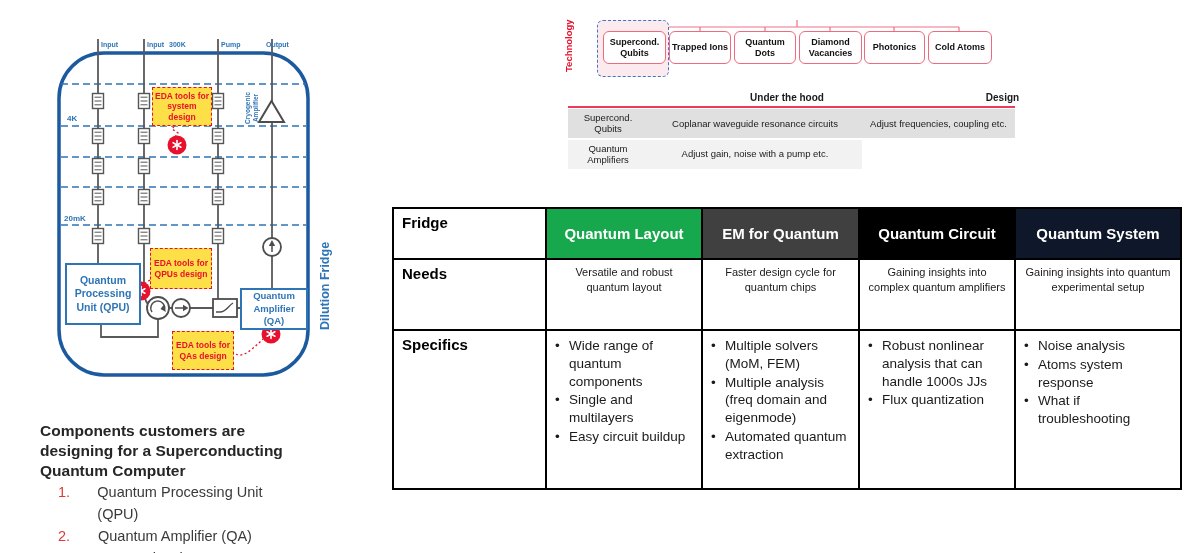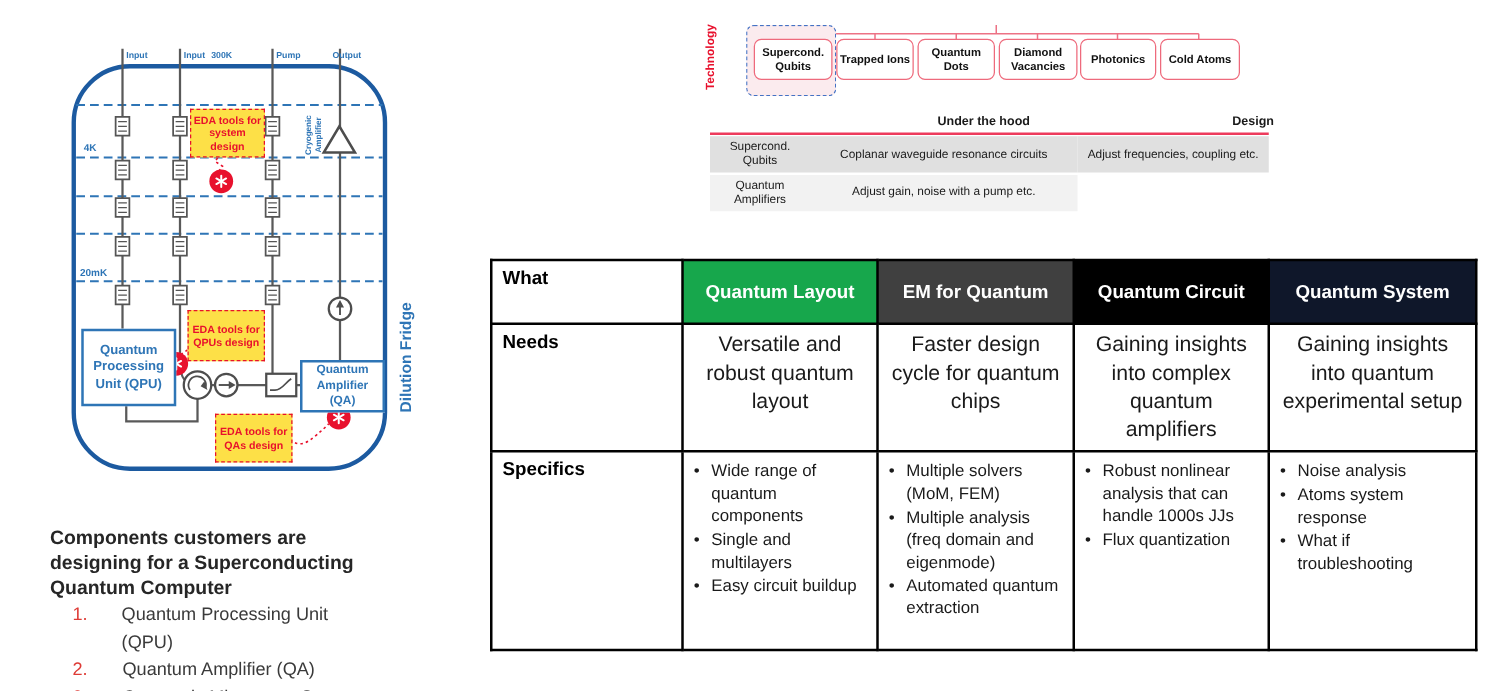--- a/index.html
+++ b/index.html
@@ -33,21 +33,21 @@
   .hood .head{font-weight:bold;font-size:10px;text-align:center;padding-bottom:3px;border-bottom:2.5px solid #ED3B5C;gap:32px;}
   .hood .body{margin-top:1px;}
   .hood .cell{display:flex;align-items:center;justify-content:center;text-align:center;line-height:1.2;padding:3px 2px;box-sizing:border-box;}
   .hood .r1 .cell{background:#E0E0E0;}
   .hood .r2 .cell{background:#F2F2F2;margin-top:2px;}
   
   .themes{left:392px;top:207px;border-collapse:collapse;table-layout:fixed;}
   .themes td,.themes th{border:2px solid #000;padding:0;vertical-align:top;}
   .themes .lbl{font-size:15px;font-weight:bold;text-align:left;padding:5px 8px;color:#000;background:#fff;}
   .themes .chead{font-size:15px;font-weight:bold;color:#fff;text-align:center;vertical-align:middle;line-height:1.3;}
-  .themes .needs{font-size:17px;text-align:center;padding:5px 6px;line-height:1.33;color:#1a1a1a;}
+  .themes .needs{font-size:11px;text-align:center;padding:5px 6px;line-height:1.33;color:#1a1a1a;}
   .themes ul{margin:6px 4px 4px 6px;padding:0;list-style:none;font-size:13.5px;line-height:1.32;color:#1a1a1a;text-align:left;}
   .themes li{position:relative;padding-left:16px;margin-bottom:1px;}
   .themes li::before{content:"\2022";position:absolute;left:2px;}
 </style>
 </head>
 <body>
 
 <div class="canvas">
 
   <svg class="abs" style="left:0;top:0" width="400" height="420" viewBox="0 0 400 420">
@@ -213,21 +213,21 @@
   <table class="abs themes">
     <colgroup>
       <col style="width:153px">
         <col style="width:156px">
         <col style="width:157px">
       <col style="width:156px">
         <col style="width:166px">
     </colgroup>
     <tbody>
         <tr style="height:51px">
-      <th class="lbl">What</th>
+      <th class="lbl">Fridge</th>
       <th class="chead" style="background: rgb(23, 167, 76);">Quantum Layout</th>
       <th class="chead" style="background: #404040;">EM for Quantum</th>
       <th class="chead" style="background: rgb(0, 0, 0);">Quantum Circuit</th>
       <th class="chead" style="background: #0f172a;">Quantum System</th>
     </tr>
     <tr style="height:71px">
       <th class="lbl">Needs</th>
       <td class="needs">Versatile and robust quantum layout</td>
       <td class="needs">Faster design cycle for quantum chips</td>
       <td class="needs">Gaining insights into complex quantum amplifiers</td>

